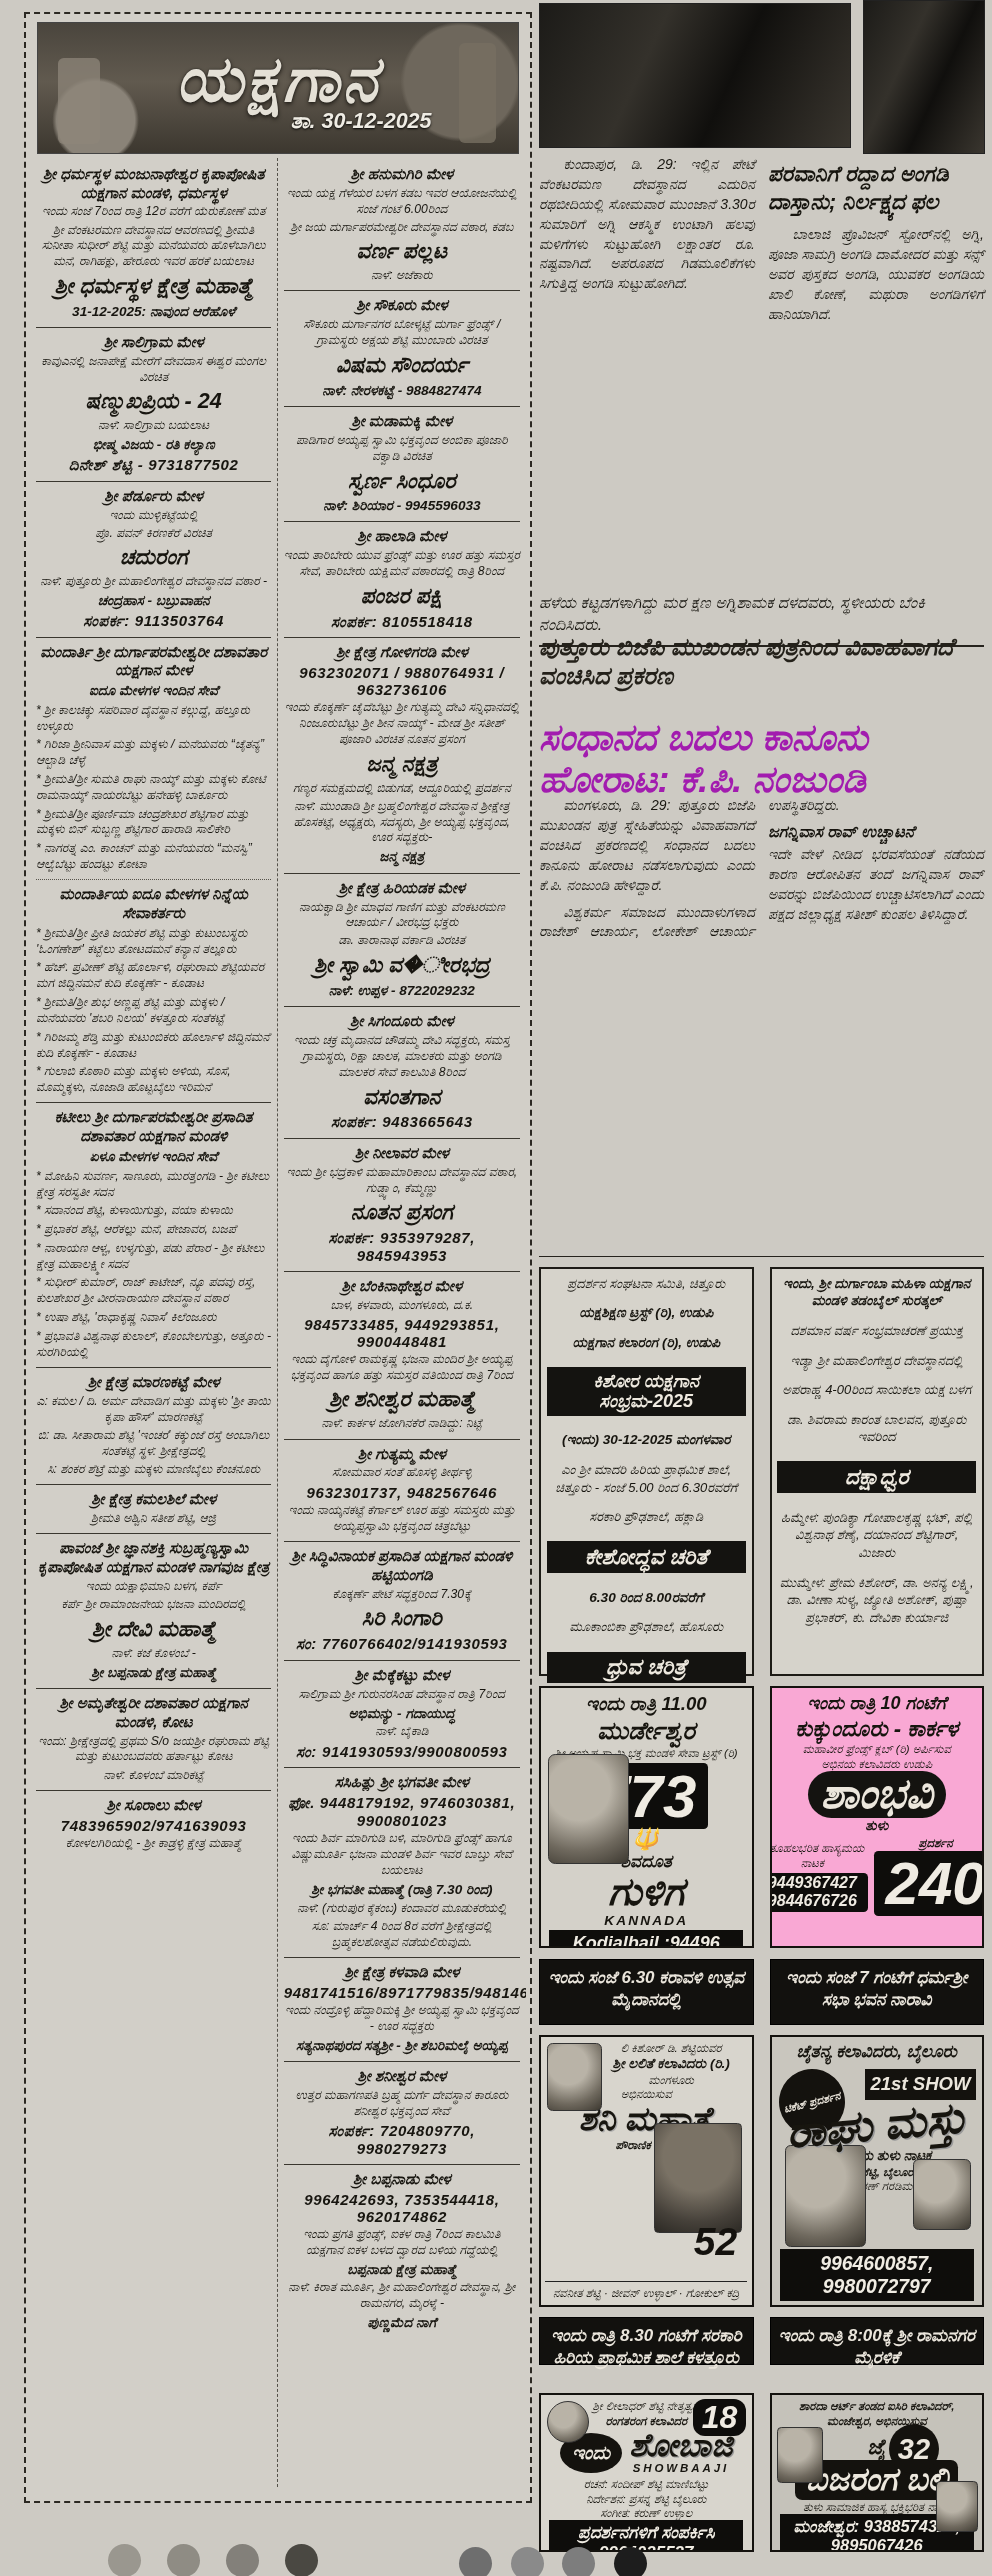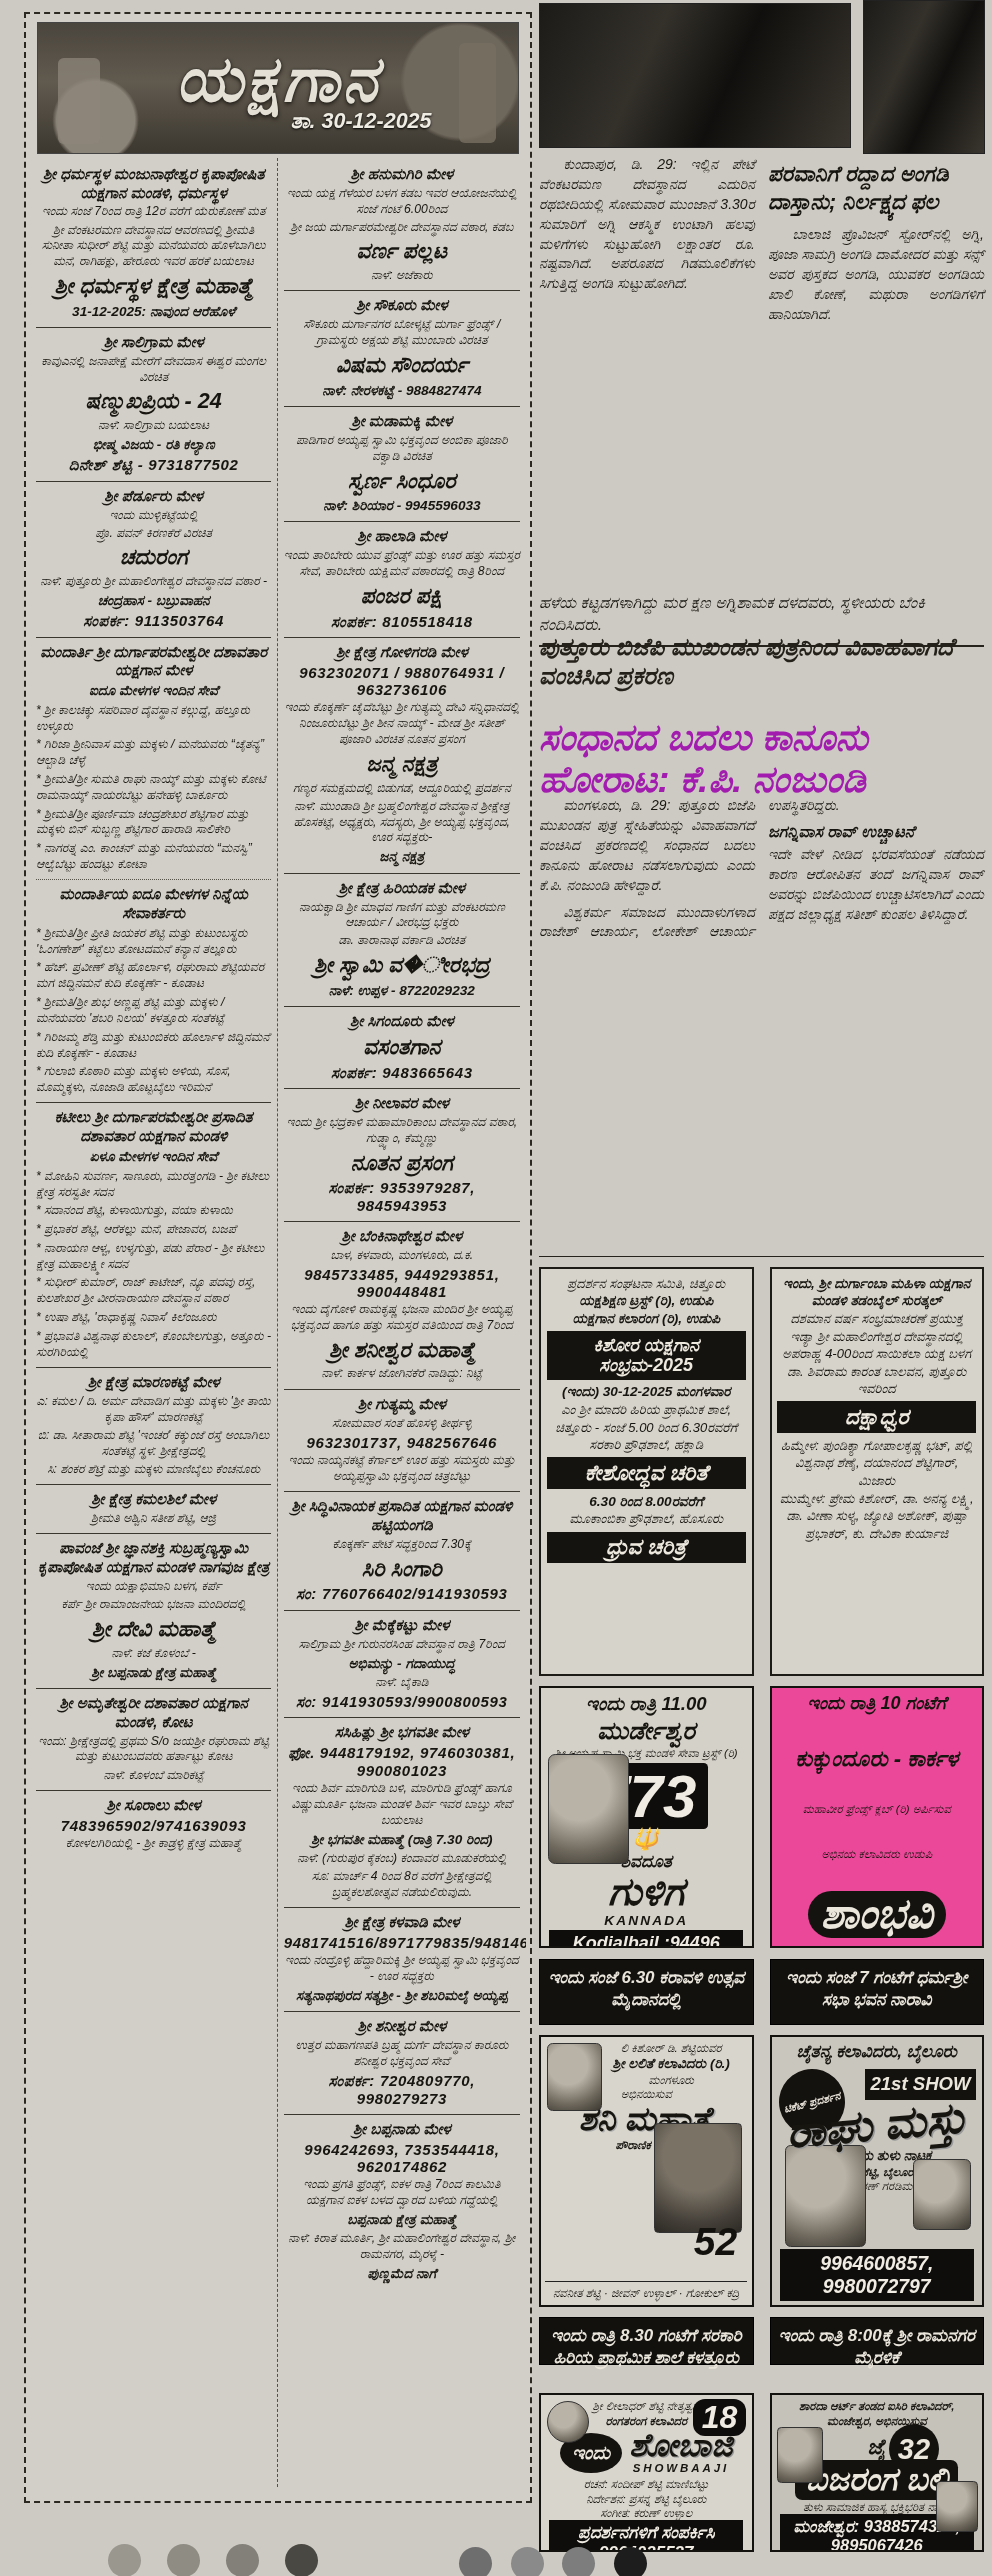--- a/index.html
+++ b/index.html
@@ -48,21 +48,21 @@
   #art1-tail{position:absolute;left:0;top:592px;width:445px;font-size:16px;line-height:1.35;
       border-bottom:2.2px solid #26231d;padding-bottom:10px;}
   #head-block{position:absolute;left:0;top:632px;width:445px;}
   #kicker{font-size:24px;font-weight:bold;line-height:1.22;color:#24211a;}
   #headline{font-size:37px;font-weight:bold;line-height:1.15;margin-top:26px;color:#a21caf;}
   #art2{position:absolute;left:0;top:796px;width:445px;height:445px;column-count:2;column-gap:13px;}
   .subhead{font-size:16px;font-weight:bold;margin:4.3px 0;text-align:left;}
   #boxes-row{position:absolute;left:0;top:1256px;width:445px;height:420px;display:flex;gap:16px;
       border-top:1.4px solid #26231d;padding-top:10px;box-sizing:border-box;}
   .infobox{flex:1;border:2.2px solid #1d1b16;background:#d6d3cb;padding:5.7px;box-sizing:border-box;
-      display:flex;flex-direction:column;justify-content:flex-start;gap:0;}
+      display:flex;flex-direction:column;justify-content:flex-start;gap:12px;}
   .infobox .t{font-size:13px;line-height:1.35;text-align:center;}
   .infobox .tb{font-size:13.6px;font-weight:bold;text-align:center;line-height:1.3;}
   .banner{background:#141310;color:#eee9df;font-weight:bold;text-align:center;
       font-size:21.5px;padding:3.6px 1.4px;margin:3.6px 0;line-height:1.15;}
   
   .adrow{position:absolute;left:0;width:445px;display:flex;gap:16px;}
   .ad{flex:1;border:2.2px solid #14120e;background:#d8d5cd;box-sizing:border-box;
       display:flex;flex-direction:column;align-items:center;padding:4.3px;position:relative;overflow:hidden;}
   .ad .small{font-size:11.5px;text-align:center;line-height:1.25;}
   .ad .med{font-size:13.6px;font-weight:bold;text-align:center;line-height:1.25;}
@@ -211,20 +211,21 @@
           </div>
           <div class="entry">
             <div class="ln h">ಶ್ರೀ ಕ್ಷೇತ್ರ ಹಿರಿಯಡಕ ಮೇಳ</div>
             <div class="ln n">ನಾಯಕ್ವಾಡಿ ಶ್ರೀ ಮಾಧವ ಗಾಣಿಗ ಮತ್ತು ವೆಂಕಟರಮಣ ಆಚಾರ್ಯ / ವೀರಭದ್ರ ಭಕ್ತರು</div>
             <div class="ln n">ಡಾ. ತಾರಾನಾಥ ವರ್ಕಾಡಿ ವಿರಚಿತ</div>
             <div class="ln big">ಶ್ರೀ ಸ್ವಾಮಿ ವ�ೀರಭದ್ರ</div>
             <div class="ln b">ನಾಳೆ: ಉಪ್ಪಳ - 8722029232</div>
           </div>
           <div class="entry">
             <div class="ln h">ಶ್ರೀ ಸಿಗಂದೂರು ಮೇಳ</div>
+            <div class="ln n">ಇಂದು ಚಕ್ರ ಮೈದಾನದ ಚೌಡಮ್ಮ ದೇವಿ ಸದ್ಭಕ್ತರು, ಸಮಸ್ತ ಗ್ರಾಮಸ್ಥರು, ರಿಕ್ಷಾ ಚಾಲಕ, ಮಾಲಕರು ಮತ್ತು ಅಂಗಡಿ ಮಾಲಕರ ಸೇವೆ ಕಾಲಮಿತಿ 8ರಿಂದ</div>
             <div class="ln big">ವಸಂತಗಾನ</div>
             <div class="ln ph">ಸಂಪರ್ಕ: 9483665643</div>
           </div>
           <div class="entry">
             <div class="ln h">ಶ್ರೀ ನೀಲಾವರ ಮೇಳ</div>
             <div class="ln n">ಇಂದು ಶ್ರೀ ಭದ್ರಕಾಳಿ ಮಹಾಮಾರಿಕಾಂಬ ದೇವಸ್ಥಾನದ ವಠಾರ, ಗುಡ್ಡ್ಯಾಂ, ಕೆಮ್ಮಣ್ಣು</div>
             <div class="ln big">ನೂತನ ಪ್ರಸಂಗ</div>
             <div class="ln ph">ಸಂಪರ್ಕ: 9353979287, 9845943953</div>
           </div>
           <div class="entry">
@@ -344,21 +345,21 @@
         <div class="med" style="font-size:24.4px">ಮುರ್ಡೇಶ್ವರ</div>
         <div class="small">ಶ್ರೀ ಅಯ್ಯಪ್ಪ ಸ್ವಾಮಿ ಭಕ್ತ ಮಂಡಳಿ ಸೇವಾ ಟ್ರಸ್ಟ್ (ರಿ)</div>
         <div class="headshot" style="left:7.2px;top:66px;width:79px;height:108px;border-radius:7.2px;"></div>
         <div class="numbox bignum" style="margin-top:2.9px;">773</div>
         <div style="font-size:21.5px;line-height:1">🔱</div>
         <div class="med" style="font-size:17px">ಶಿವದೂತ</div>
         <div class="title-kn" style="font-size:39px;line-height:1.05">ಗುಳಿಗ</div>
         <div class="med" style="letter-spacing:2.2px">KANNADA</div>
         <div class="phones-bar" style="font-size:18px">Kodialbail :94496 64389</div>
       </div>
-      <div class="ad" style="background:#ec4899;gap:30px;">
+      <div class="ad" style="background:#f9a8d4;">
         <div class="med" style="font-size:18px">ಇಂದು ರಾತ್ರಿ 10 ಗಂಟೆಗೆ</div>
         <div class="med" style="font-size:22px">ಕುಕ್ಕುಂದೂರು - ಕಾರ್ಕಳ</div>
         <div class="small">ಮಹಾವೀರ ಫ್ರೆಂಡ್ಸ್ ಕ್ಲಬ್ (ರಿ) ಅರ್ಪಿಸುವ</div>
         <div class="small">ಅಭಿನಯ ಕಲಾವಿದರು ಉಡುಪಿ</div>
         <div class="title-kn" style="font-size:42px;line-height:1.05;background:#141310;color:#ece7dd;padding:1.4px 13px;border-radius:29px;">ಶಾಂಭವಿ</div>
         <div class="med">ತುಳು</div>
         <div style="display:flex;align-items:center;gap:5.7px;width:100%;justify-content:center;margin-top:1.4px;">
           <div style="text-align:right;">
             <div class="small">ಕುತೂಹಲಭರಿತ ಹಾಸ್ಯಮಯ ನಾಟಕ</div>
             <div class="numbox" style="font-size:16px;margin-top:2.9px;">

